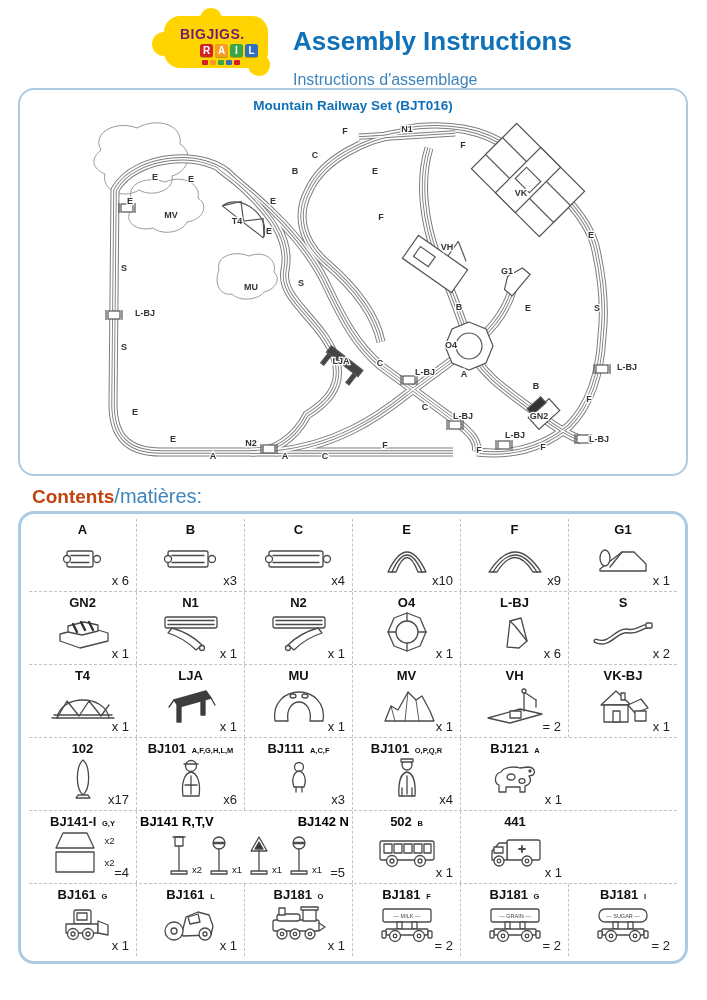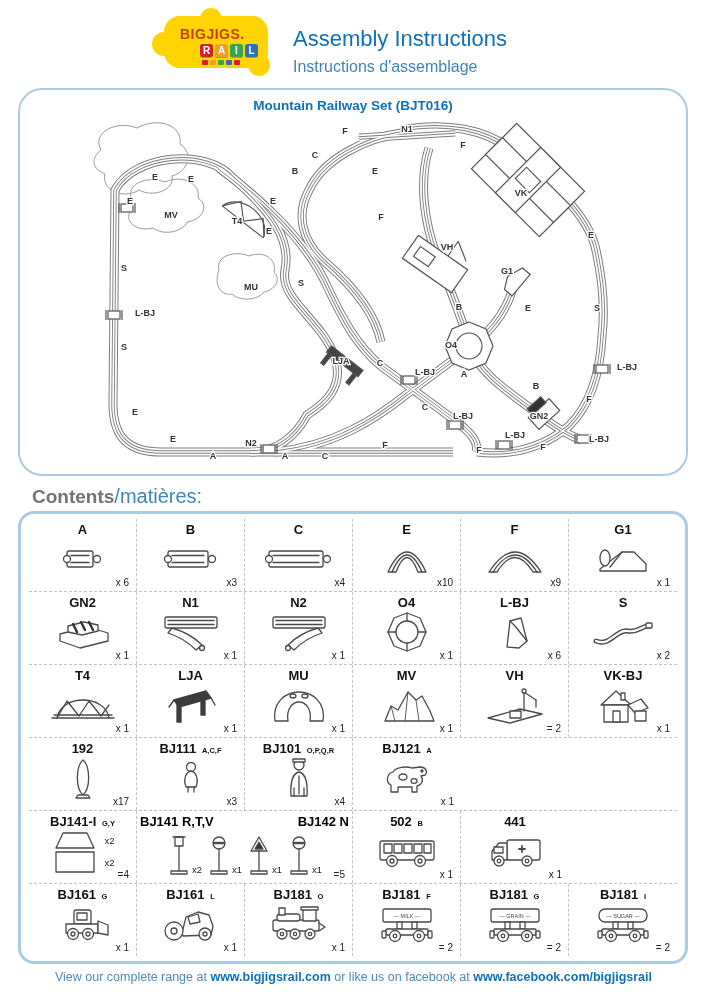--- a/index.html
+++ b/index.html
@@ -5,49 +5,49 @@
   html,body{margin:0;padding:0;background:#fff;}
   .page{position:relative;width:707px;height:1000px;background:#fff;overflow:hidden;
         font-family:"Liberation Sans",sans-serif;}
   
   .logo{position:absolute;top:10px;left:148px;width:140px;height:70px;}
   .puzzle{position:absolute;left:16px;top:6px;width:104px;height:52px;background:#ffd400;
           border-radius:16px;}
   .puzzle-tab-left{position:absolute;left:4px;top:22px;width:24px;height:24px;background:#ffd400;border-radius:50%;}
   .puzzle-tab-top{position:absolute;left:52px;top:-2px;width:22px;height:22px;background:#ffd400;border-radius:50%;}
   .puzzle-tab-br{position:absolute;left:100px;top:44px;width:22px;height:22px;background:#ffd400;border-radius:50%;}
-  .brand{position:absolute;left:32px;top:16px;color:#c2410c;font-weight:bold;font-size:14px;letter-spacing:.5px;}
+  .brand{position:absolute;left:32px;top:16px;color:#701a75;font-weight:bold;font-size:14px;letter-spacing:.5px;}
   .rail{position:absolute;left:52px;top:34px;display:flex;gap:2px;}
   .rail span{width:13px;height:13px;border-radius:2.5px;color:#fff;font-size:10px;font-weight:bold;
              display:flex;align-items:center;justify-content:center;box-shadow:0 1px 0 rgba(0,0,0,.25);}
   .train{position:absolute;left:54px;top:50px;display:flex;gap:2px;}
   .train i{width:6px;height:5px;border-radius:1px;display:block;}
   .titleblock{position:absolute;left:293px;top:26px;}
-  .title{font-size:22px;font-weight:normal;color:#1071b8;}
-  .subtitle{font-size:16px;color:#3f84bc;margin-top:6px;}
+  .title{font-size:26px;font-weight:bold;color:#1071b8;}
+  .subtitle{font-size:16px;color:#3f84bc;margin-top:14px;}
   
   .diagram-panel{position:absolute;left:18px;top:88px;width:670px;height:388px;box-sizing:border-box;
-                 border:2.5px solid #abcbe5;border-radius:24px;background:#fff;}
+                 border:2.5px solid #abcbe5;border-radius:16px;background:#fff;}
   .diagram-title{text-align:center;margin-top:8px;font-size:13.5px;font-weight:bold;color:#1071b8;}
   #trackmap{position:absolute;left:3px;top:28px;}
   
   .contents-head{position:absolute;left:32px;top:485px;}
-  .c-bold{font-weight:bold;color:#737373;font-size:19px;margin-top:13px;}
+  .c-bold{font-weight:bold;color:#c2410c;font-size:19px;margin-top:13px;}
   .c-rest{color:#3f84bc;font-size:20px;}
   .contents-panel{position:absolute;left:18px;top:511px;width:670px;height:453px;box-sizing:border-box;
                   border:3px solid #abcbe5;border-radius:16px;background:#fff;padding:5px 8px;
                   display:flex;flex-direction:column;}
   .prow{flex:1;display:grid;grid-template-columns:repeat(6,1fr);border-bottom:1.5px dashed #c3c3c3;min-height:0;}
   .prow:last-child{border-bottom:none;}
   .cell{position:relative;border-right:1.5px dashed #c3c3c3;padding:1px 3px;overflow:hidden;min-width:0;}
   .cell.last{border-right:none;}
   .cell-title{text-align:center;font-weight:bold;font-size:13px;color:#111;margin-top:2px;white-space:nowrap;}
   .cell-title .sub{font-size:7.5px;margin-left:2px;}
   .cell-icon{display:flex;justify-content:center;align-items:center;height:42px;margin-top:1px;}
-  .cell-qty{position:absolute;right:7px;bottom:3px;font-size:10px;color:#222;}
+  .cell-qty{position:absolute;right:7px;bottom:3px;font-size:13px;color:#222;}
   .titles2{display:flex;justify-content:space-between;font-weight:bold;font-size:13px;margin-top:2px;}
   .mitems{display:flex;align-items:flex-end;justify-content:center;gap:5px;height:46px;}
   .mitem{display:flex;align-items:flex-end;gap:1px;}
   .mitem .q{font-size:9.5px;color:#222;}
   .stack{display:flex;flex-direction:column;align-items:center;margin-top:1px;}
   .sitem{display:flex;align-items:center;gap:4px;}
   .sitem .q{font-size:9.5px;color:#222;}
   
   .footer{position:absolute;bottom:16px;width:100%;text-align:center;font-size:12.5px;color:#4c8bbf;}
   .footer b{color:#1071b8;}
@@ -503,30 +503,45 @@
                 <path d="M34,20 L47,14 L54,23 L41,28 Z"></path>
                 <rect x="41" y="26" width="11" height="10"></rect>
               </g>
             </svg>
           </div>
           <div class="cell-qty">x 1</div>
         </div>
       </div>
       <div class="prow">
         <div class="cell">
-          <div class="cell-title">192</div>
+          <div class="cell-title">102</div>
           <div class="cell-icon">
             <svg width="34" height="42" viewBox="0 0 34 42" style="overflow:visible">
               <g fill="#fff" stroke="#4a4a4a" stroke-width="1.3" stroke-linecap="round" stroke-linejoin="round">
                 <path d="M17,38 C9,31 10,9 17,3 C24,9 25,31 17,38 Z"></path>
                 <path d="M12,38 h10 l2,3 h-14 Z"></path>
               </g>
             </svg>
           </div>
           <div class="cell-qty">x17</div>
+        </div>
+        <div class="cell">
+          <div class="cell-title">BJ101 <span class="sub">A,F,G,H,L,M</span></div>
+          <div class="cell-icon">
+            <svg width="32" height="40" viewBox="0 0 32 40" style="overflow:visible">
+              <g fill="#fff" stroke="#4a4a4a" stroke-width="1.3" stroke-linecap="round" stroke-linejoin="round">
+                <circle cx="16" cy="8" r="5.5"></circle>
+                <line x1="9" y1="6" x2="23" y2="6"></line>
+                <path d="M8,38 C6,24 10,15 16,14 C22,15 26,24 24,38 Z"></path>
+                <line x1="10" y1="27" x2="22" y2="27"></line>
+                <line x1="16" y1="18" x2="16" y2="36"></line>
+              </g>
+            </svg>
+          </div>
+          <div class="cell-qty">x6</div>
         </div>
         <div class="cell">
           <div class="cell-title">BJ111 <span class="sub">A,C,F</span></div>
           <div class="cell-icon">
             <svg width="26" height="34" viewBox="0 0 26 34" style="overflow:visible">
               <g fill="#fff" stroke="#4a4a4a" stroke-width="1.3" stroke-linecap="round" stroke-linejoin="round">
                 <circle cx="13" cy="6" r="4.5"></circle>
                 <path d="M8,26 C5,18 8,11 13,10 C18,11 21,18 18,26 Z"></path>
                 <line x1="10" y1="26" x2="10" y2="31"></line>
                 <line x1="16" y1="26" x2="16" y2="31"></line>
@@ -797,14 +812,13 @@
                 <rect x="4" y="26" width="4" height="7" rx="1"></rect>
                 <rect x="50" y="26" width="4" height="7" rx="1"></rect>
               </g>
             </svg>
           </div>
           <div class="cell-qty">= 2</div>
         </div>
       </div>
     </div>
 
-  <div class="footer" id="footer-line"><span>View our complete range at </span><b>www.bigjigsrail.com</b><span> or like us on facebook at </span><b>www.facebook.com/bigjigsrail</b></div>
 </div>
 
 </body></html>

